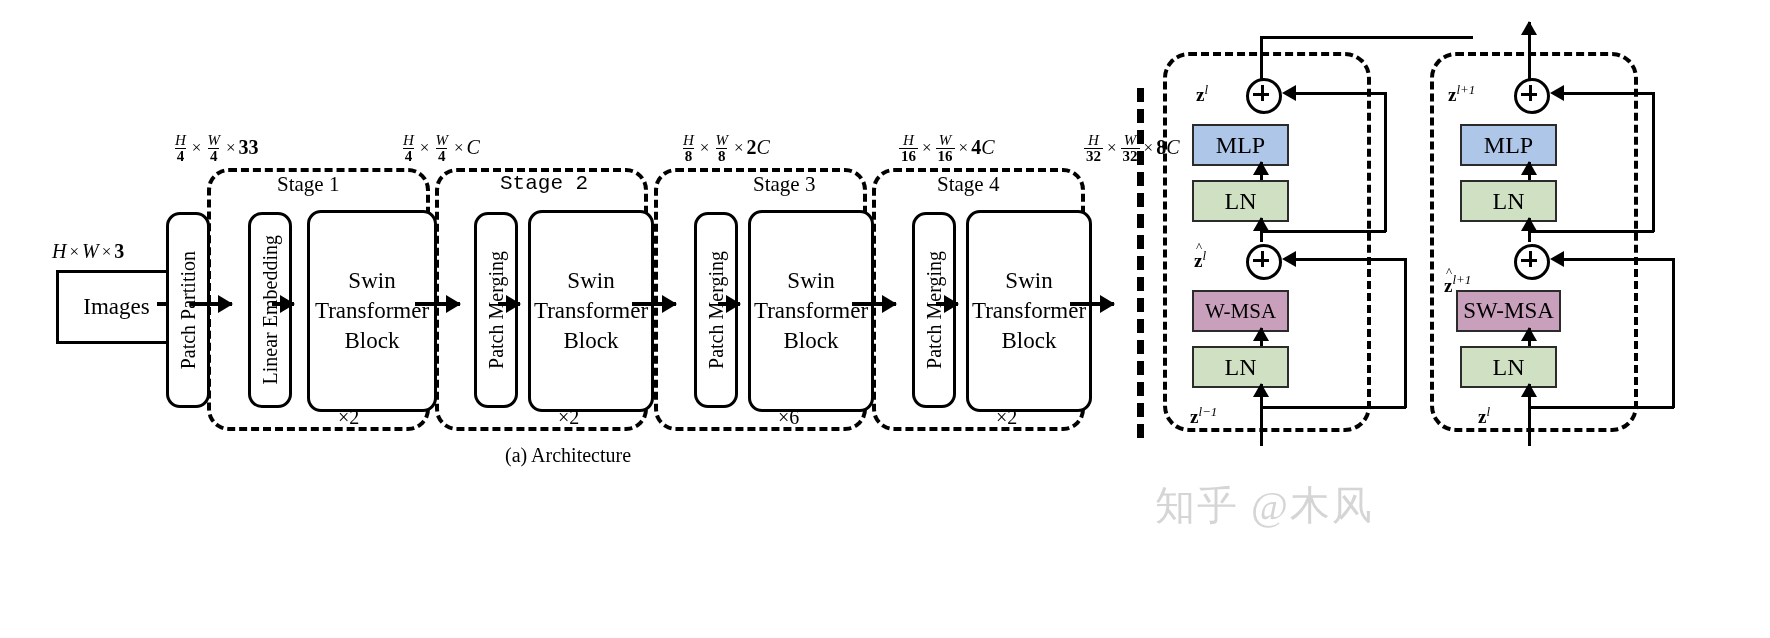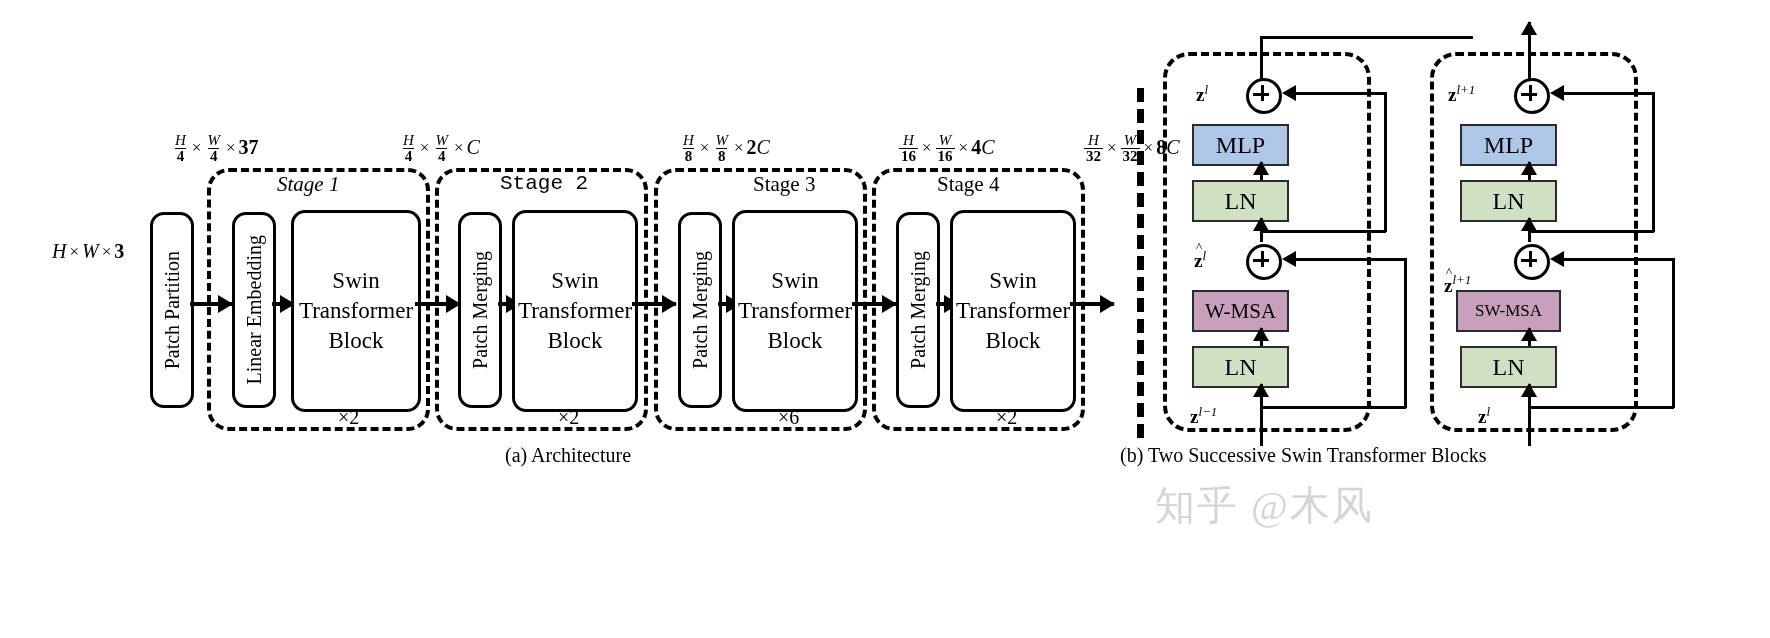--- a/index.html
+++ b/index.html
@@ -2,21 +2,21 @@
 <html><head>
 <meta charset="utf-8">
 <style>
   html,body{margin:0;padding:0;background:#fff;}
   body{width:1770px;height:638px;position:relative;overflow:hidden;
        font-family:"Liberation Serif","DejaVu Serif",serif;color:#000;}
   .fig{position:absolute;left:0;top:0;width:1770px;height:638px;}
 
   
   .sbox{position:absolute;border:3px solid #000;background:#fff;
-        display:flex;align-items:center;justify-content:center;text-align:center;}
+        display:flex;align-items:center;justify-content:center;text-align:center;margin-left:16px;}
   .rbox{border-radius:14px;}
   .vtext{writing-mode:vertical-rl;transform:rotate(180deg);white-space:nowrap;}
 
   
   .stage{position:absolute;border:4px dashed #000;border-radius:22px;background:transparent;}
 
   
   .lbl{position:absolute;white-space:nowrap;}
   .stagename{font-size:21px;}
   .mult{font-size:20px;}
@@ -81,44 +81,47 @@
   <div class="lbl dimlbl" style="left:52px;top:240px;">
     <span class="math">
         <i>H</i>
         <span class="times">×</span>
         <i>W</i>
         <span class="times">×</span>
         <b>3</b>
       </span>
   </div>
 
+  <div class="sbox" style="left:40px;top:270px;width:115px;height:68px;font-size:23px;">
+    <span>Images</span>
+  </div>
 
   <div class="harrow" style="left:157px;top:302px;width:28px;"></div>
 
   <div class="sbox rbox" style="left:150px;top:212px;width:38px;height:190px;">
     <span class="vtext" style="font-size:20px;">Patch Partition</span>
   </div>
 
   <div class="harrow" style="left:190px;top:302px;width:42px;"></div>
 
   <div class="stage" style="left:207px;top:168px;width:215px;height:255px;"></div>
-  <div class="lbl stagename" style="left:277px;top:172px;font-style:italic;">Stage 1</div>
+  <div class="lbl stagename" style="left:277px;top:172px;">Stage 1</div>
   <div class="lbl dimlbl" style="left:172px;top:126px;">
     <span class="math">
       <span class="frac">
           <span class="num">H</span>
           <span class="den">4</span>
         </span>
         <span class="times">×</span>
       <span class="frac">
           <span class="num">W</span>
           <span class="den">4</span>
         </span>
         <span class="times">×</span>
-        <b>37</b>
+        <b>33</b>
     </span>
   </div>
   <div class="sbox rbox" style="left:232px;top:212px;width:38px;height:190px;">
     <span class="vtext" style="font-size:20px;">Linear Embedding</span>
   </div>
   <div class="harrow" style="left:272px;top:302px;width:22px;"></div>
   <div class="sbox rbox" style="left:291px;top:210px;width:124px;height:196px;flex-direction:column;line-height:1.3;font-size:23px;">
     <span>Swin</span>
     <span>Transformer</span>
     <span>Block</span>
@@ -312,34 +315,33 @@
 
   <div class="plus" style="left:1514px;top:244px;"></div>
   <div class="zlab hat" style="left:1444px;top:248px;">
     <b style="position:relative;">z<span style="position:absolute;left:2px;top:-11px;font-size:13px;font-weight:normal;">^</span></b><sup>l+1</sup>
   </div>
   <div class="line" style="left:1564px;top:258px;width:110px;height:2.5px;"></div>
   <div class="lhead" style="left:1550px;top:251px;"></div>
   <div class="line" style="left:1672px;top:258px;width:2.5px;height:150px;"></div>
   <div class="line" style="left:1530px;top:406px;width:144px;height:2.5px;"></div>
 
-  <div class="cbox" style="left:1456px;top:290px;width:101px;height:38px;background:#c9a0bb;font-size:17px;">
+  <div class="cbox" style="left:1456px;top:290px;width:101px;height:38px;background:#c9a0bb;font-size:23px;">
     <span>SW-MSA</span>
   </div>
   <div class="varrow" style="left:1528px;top:328px;height:24px;"></div>
 
   <div class="cbox" style="left:1460px;top:346px;width:93px;height:38px;background:#cfe0c3;">
     <span>LN</span>
   </div>
   <div class="varrow" style="left:1528px;top:384px;height:24px;"></div>
   <div class="line" style="left:1528px;top:404px;width:3px;height:42px;"></div>
   <div class="zlab" style="left:1478px;top:404px;">
     <b>z</b><sup>l</sup>
   </div>
 
-  <div class="lbl panelcap" style="left:1120px;top:444px;">(b) Two Successive Swin Transformer Blocks</div>
 
   <div class="caption">
   </div>
 
   <div class="wm wm1">知乎 @木风</div>
 
 </div>
 
 </body></html>

